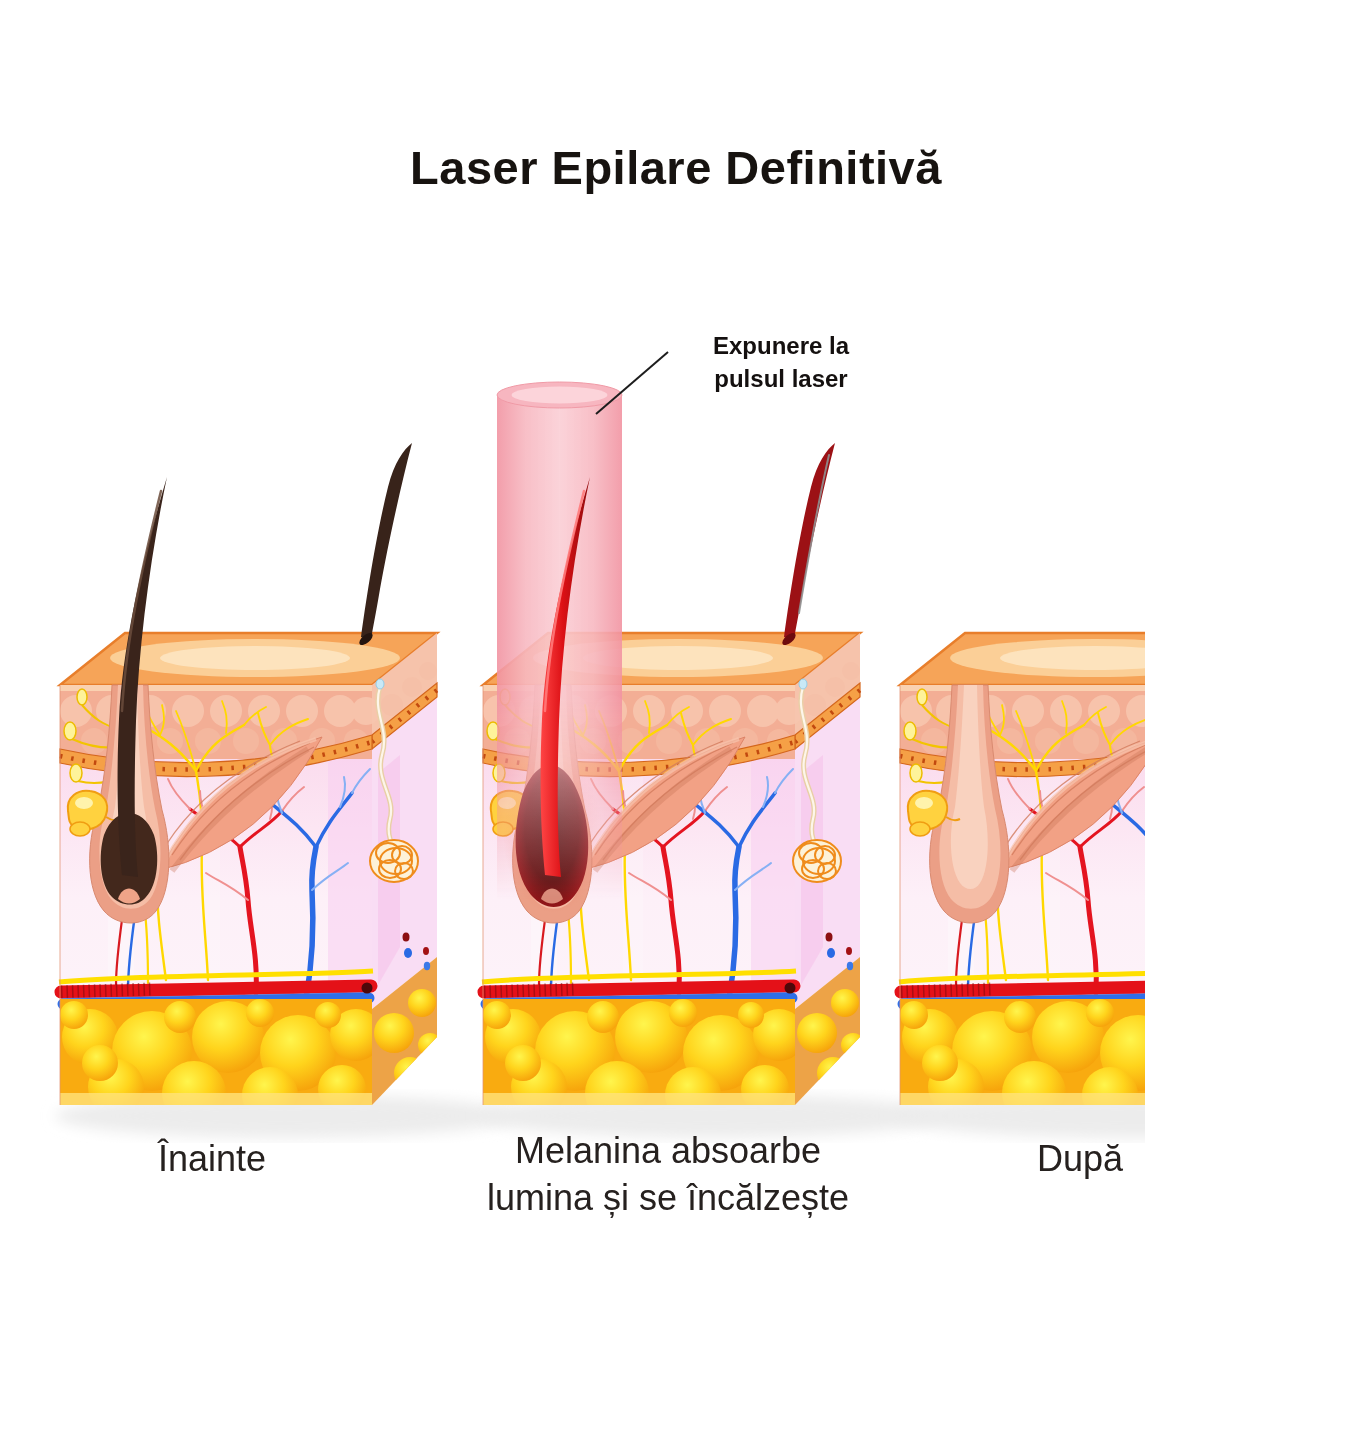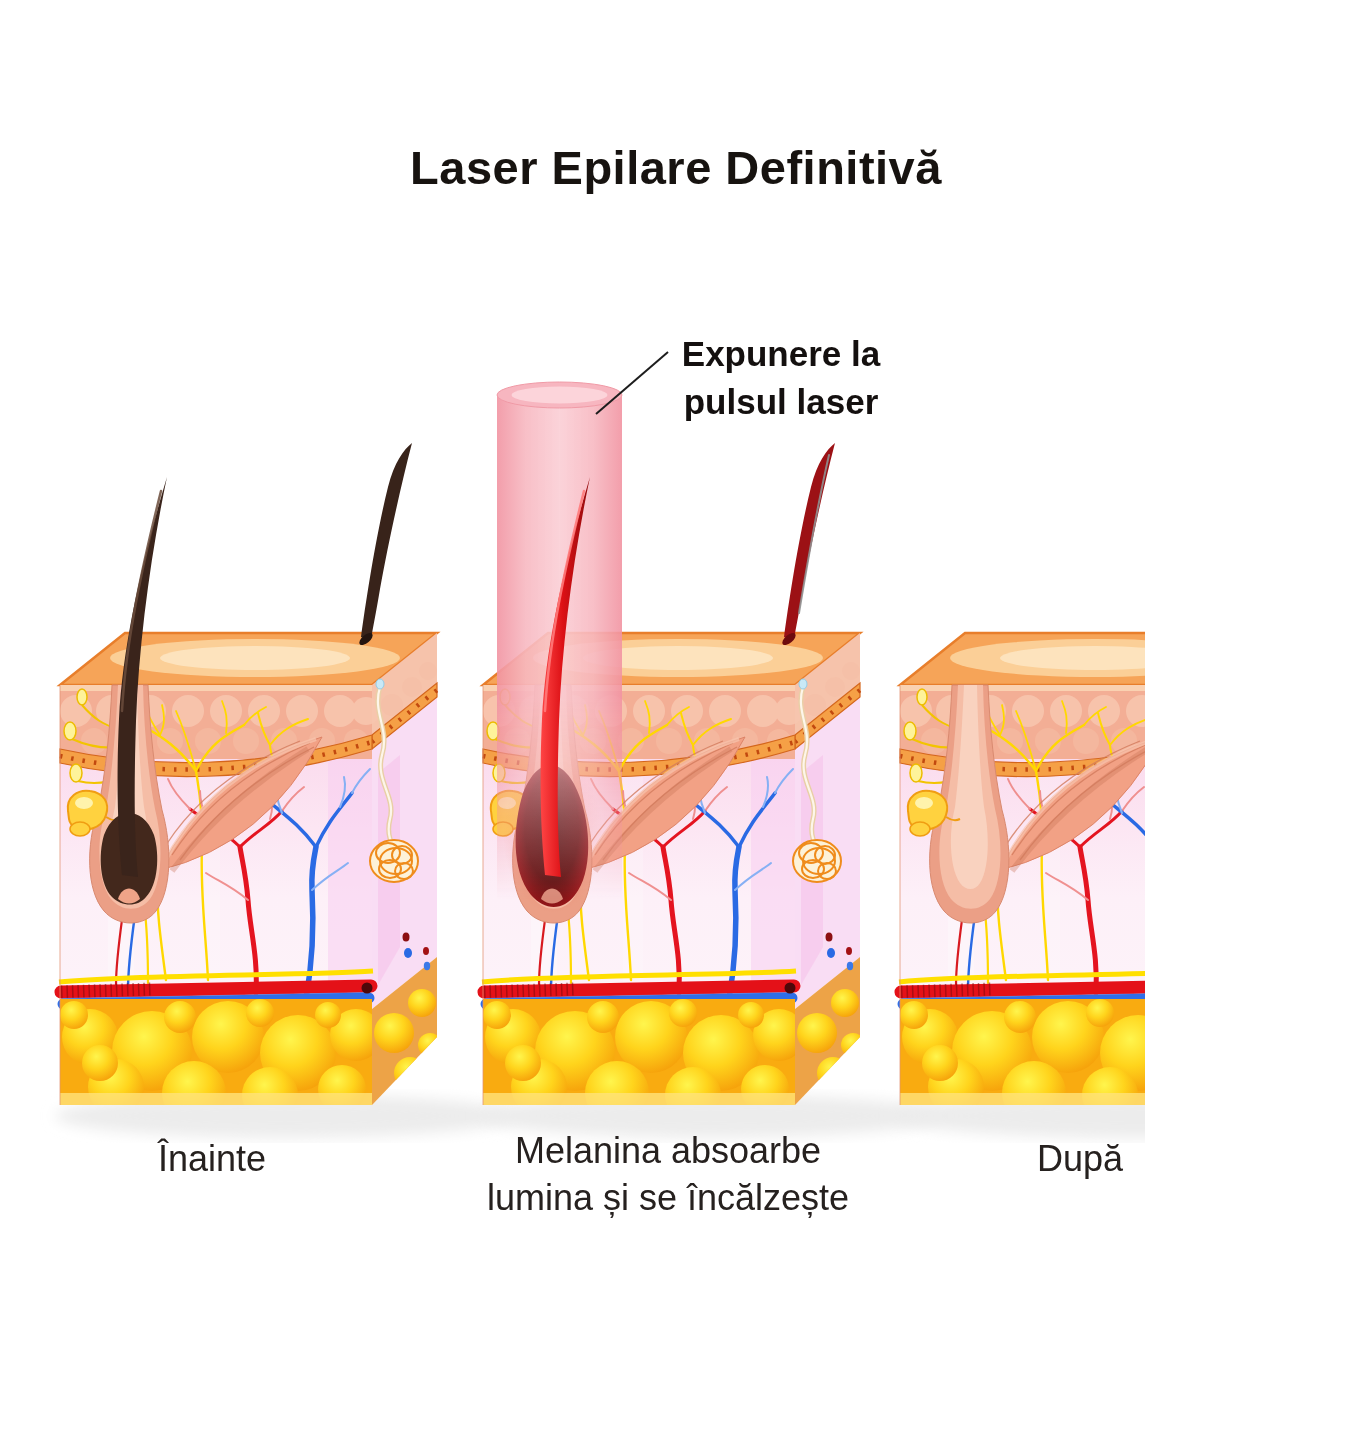--- a/index.html
+++ b/index.html
@@ -1,21 +1,21 @@
 <!DOCTYPE html>
 <html><head>
 <meta charset="utf-8">
 <style>
   html,body{margin:0;padding:0;background:#ffffff;}
   .canvas{position:relative;width:1145px;height:1440px;background:#ffffff;overflow:hidden;
           font-family:"Liberation Sans",sans-serif;}
   .title{position:absolute;left:0;top:140px;width:1352px;text-align:center;
          font-size:47px;font-weight:700;letter-spacing:.5px;color:#171310;}
   .annotation{position:absolute;left:616px;top:330px;width:330px;text-align:center;
-              font-size:35px;font-weight:700;line-height:1.36;color:#14100f;}
+              font-size:24px;font-weight:700;line-height:1.36;color:#14100f;}
   .caption{position:absolute;font-size:36px;font-weight:500;color:#26211f;text-align:center;line-height:1.3;}
   .caption.before{left:62px;top:1136px;width:300px;}
   .caption.middle{left:428px;top:1128px;width:480px;}
   .caption.after{left:930px;top:1136px;width:300px;}
   svg{position:absolute;left:0;top:0;}
 </style>
 </head>
 <body>
 
 <div class="canvas">

